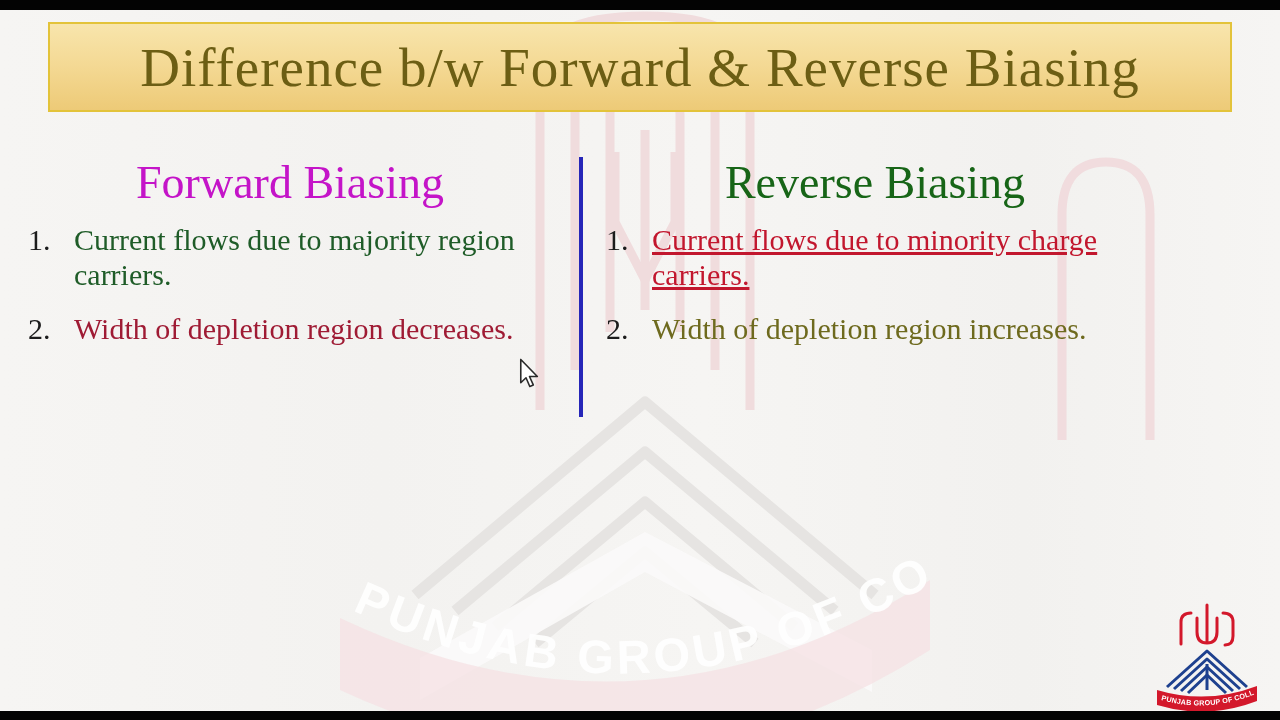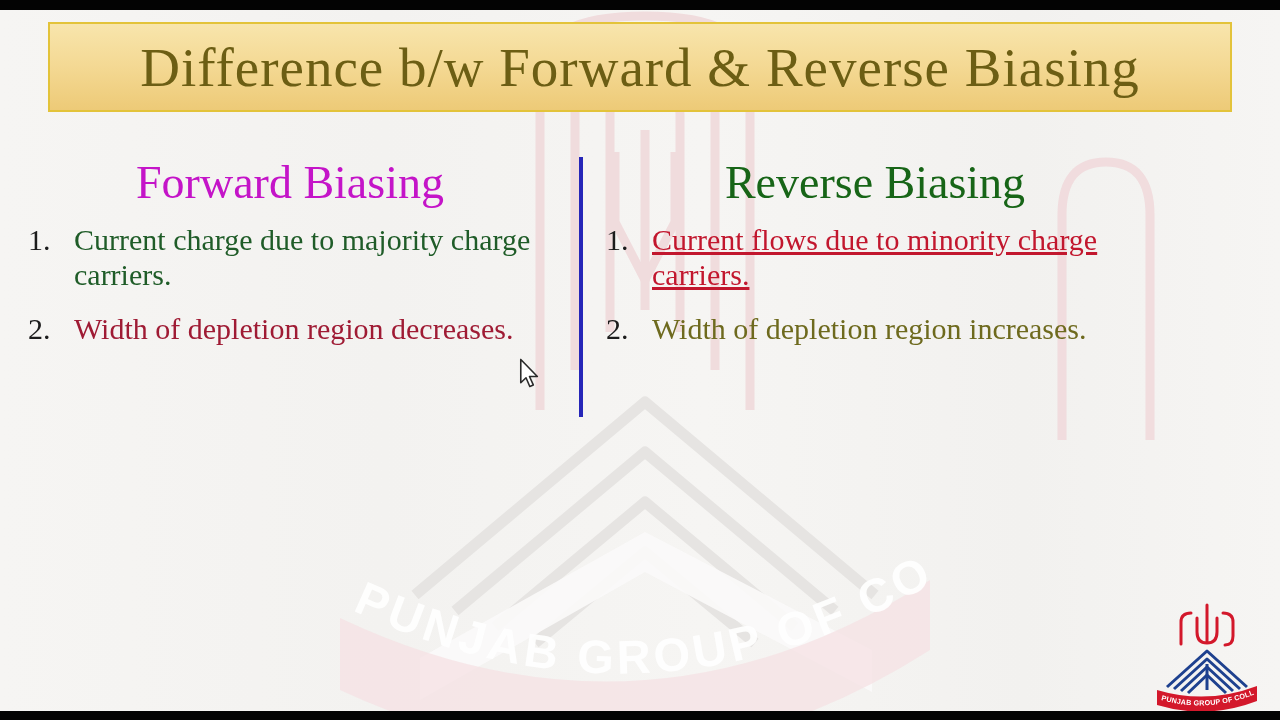--- a/index.html
+++ b/index.html
@@ -90,21 +90,21 @@
 
     <div class="title-bar">
       <h1 style="color: rgb(108, 94, 20);">Difference b/w Forward &amp; Reverse Biasing</h1>
     </div>
 
     <div class="col left">
       <div class="col-heading" style="color: rgb(196, 20, 200);">Forward Biasing</div>
       <div class="list">
         <div class="list-item">
           <span class="item-num">1.</span>
-          <span class="item-text" style="color: rgb(31, 92, 40);">Current charge due to majority charge
+          <span class="item-text" style="color: rgb(31, 92, 40);">Current flows due to majority region
 carriers.</span>
         </div>
         <div class="list-item">
           <span class="item-num">2.</span>
           <span class="item-text" style="color: rgb(159, 27, 52); text-align: right;">Width of depletion region decreases.</span>
         </div>
       </div>
     </div>
 
     <div class="divider"></div>

